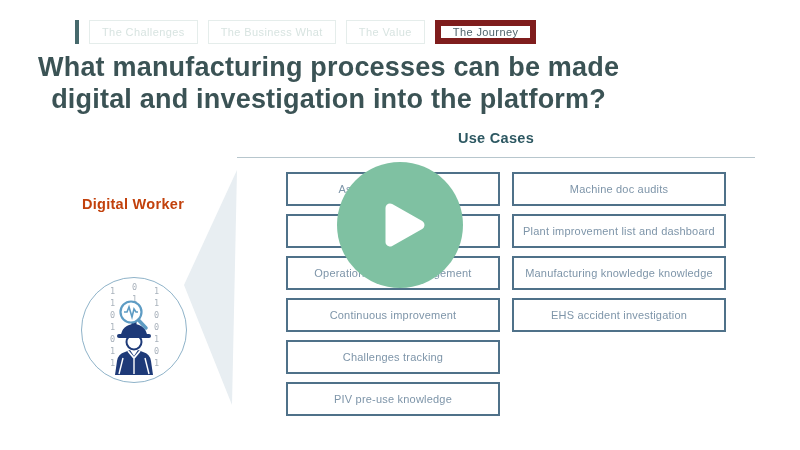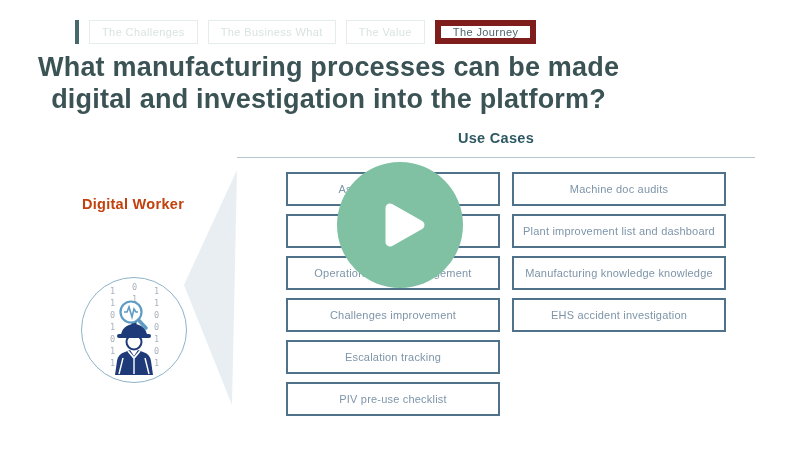--- a/index.html
+++ b/index.html
@@ -116,27 +116,27 @@
         <span></span>
         <span class="spacer" style="width: 40px;"></span>
         <span></span>
       </div>
       <div class="ucbox">
         <span>Operational</span>
         <span class="spacer" style="width: 54px;"></span>
         <span>agement</span>
       </div>
       <div class="ucbox">
-        <span>Challenges improvement</span>
+        <span>Continuous improvement</span>
       </div>
       <div class="ucbox">
-        <span>Escalation tracking</span>
+        <span>Challenges tracking</span>
       </div>
       <div class="ucbox">
-        <span>PIV pre-use checklist</span>
+        <span>PIV pre-use knowledge</span>
       </div>
     </div>
   <div class="col col-right">
       <div class="ucbox">
         <span>Machine doc audits</span>
       </div>
       <div class="ucbox">
         <span>Plant improvement list and dashboard</span>
       </div>
       <div class="ucbox">

